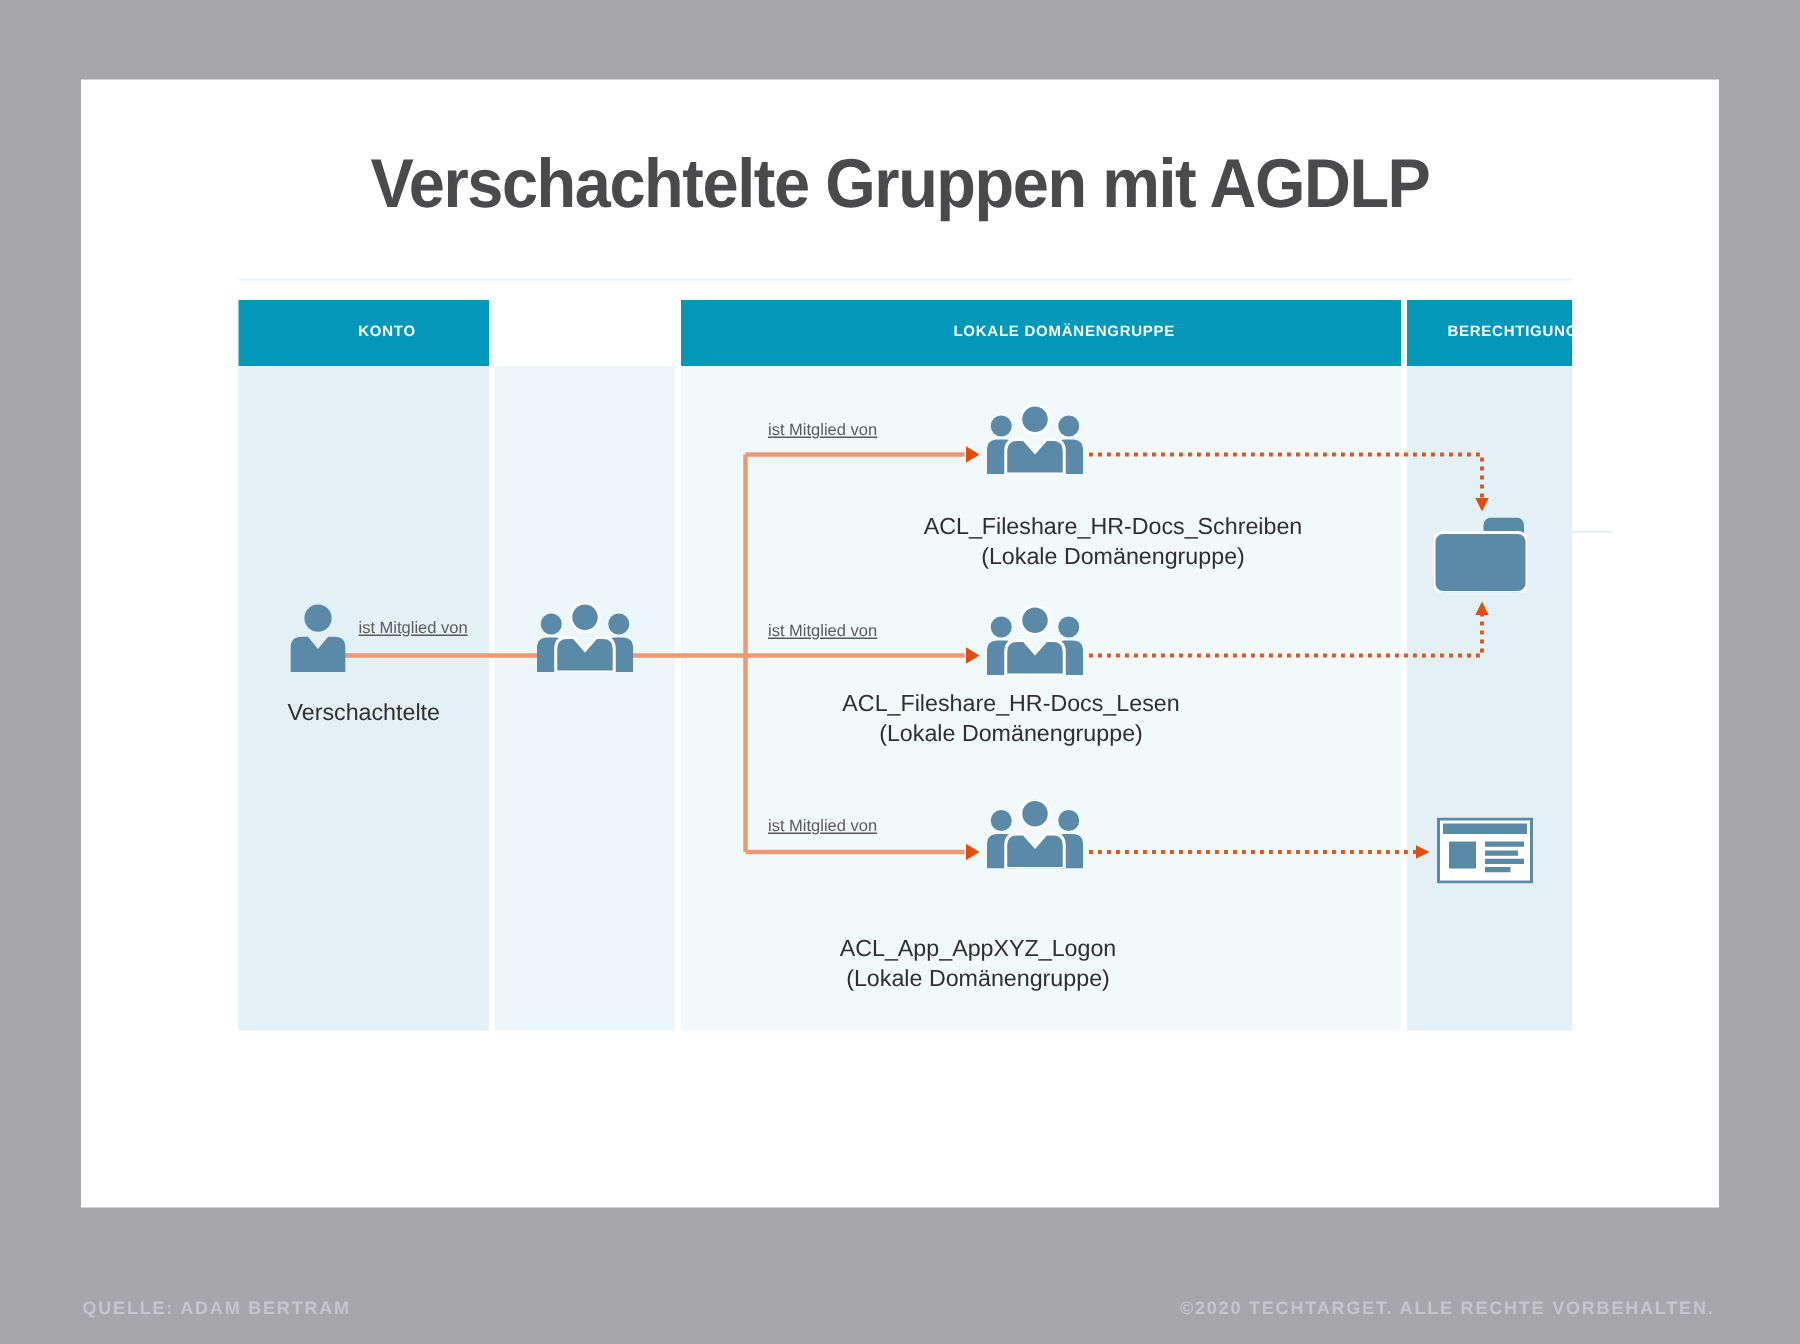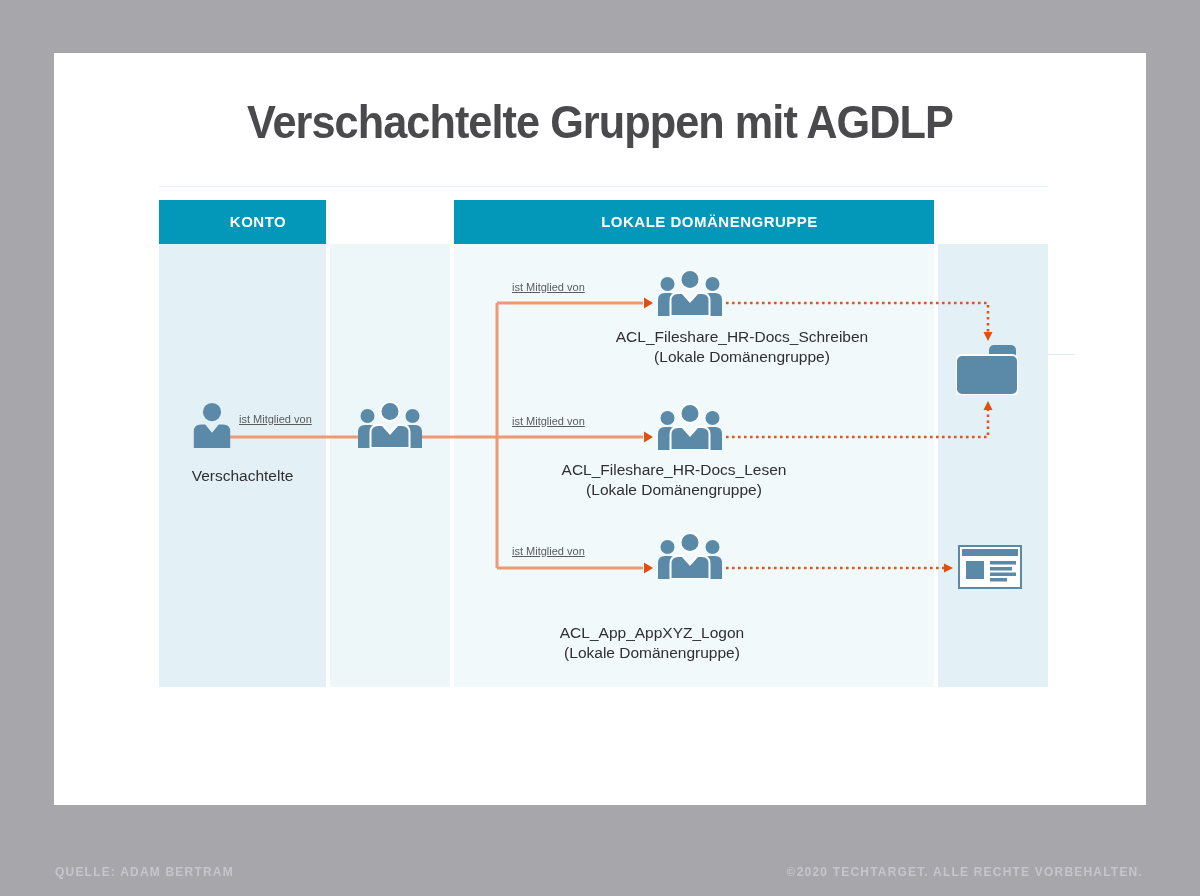--- a/index.html
+++ b/index.html
@@ -31,21 +31,21 @@
   }
   .folder-tick {
     position:absolute; left:1048px; top:354px; width:27px; height:1px;
     background:#dceef5;
   }
 
   
   .hdr-cell {
     position:absolute; top:200px; height:44px;
     background: var(--header-teal);
-    color:#fff; font-size:15px; font-weight:bold; letter-spacing:0.5px;
+    color:#fff; font-size:10px; font-weight:bold; letter-spacing:0.5px;
     display:flex; align-items:center; justify-content:center; text-align:center;
     line-height:14px;
     padding-left:31px;
   }
   .hdr-konto        { left:159px; width:167px; }
   .hdr-globale      { left:330px; width:120px; }
   .hdr-globale span { display:inline-block; max-width:72px; }
   .hdr-lokale       { left:454px; width:480px; }
   .hdr-berechtigung { left:938px; width:110px; }
 
@@ -70,21 +70,21 @@
   .edge-label {
     position:absolute; z-index:2; white-space:nowrap;
     font-size:11px; color: var(--edge-label-text); text-decoration: underline;
   }
   .node-label {
     position:absolute; z-index:2; text-align:center;
     font-size:15.5px; color: var(--label-text); line-height:19.5px;
   }
   .lbl-benutzerkonto { left:159px; top:466px; width:167px; }
   .lbl-rolle         { left:330px; top:454px; width:120px; }
-  .lbl-acl1          { left:454px; top:327px; width:576px; }
+  .lbl-acl1          { left:454px; top:342px; width:576px; }
   .lbl-acl2          { left:454px; top:460px; width:440px; }
   .lbl-acl3          { left:454px; top:623px; width:396px; }
 
   .edge-1 { left:239px; top:413px; }
   .edge-2 { left:512px; top:281px; }
   .edge-3 { left:512px; top:415px; }
   .edge-4 { left:512px; top:545px; }
 
   
   .footer-src, .footer-copy {
@@ -104,20 +104,23 @@
   <h1 class="title">Verschachtelte Gruppen mit AGDLP</h1>
 
   <div class="top-rule"></div>
   <div class="folder-tick"></div>
 
   <div class="hdr-cell hdr-konto">
     <span>KONTO</span>
   </div>
   <div class="hdr-cell hdr-lokale">
     <span>LOKALE DOMÄNENGRUPPE</span>
+  </div>
+  <div class="hdr-cell hdr-berechtigung">
+    <span>BERECHTIGUNG</span>
   </div>
 
   <div class="col col-konto"></div>
   <div class="col col-globale"></div>
   <div class="col col-lokale"></div>
   <div class="col col-berechtigung"></div>
 
   <svg class="connectors" viewBox="0 0 1200 896">
     <g>
       <path class="solid" d="M230,437 H643"></path>

